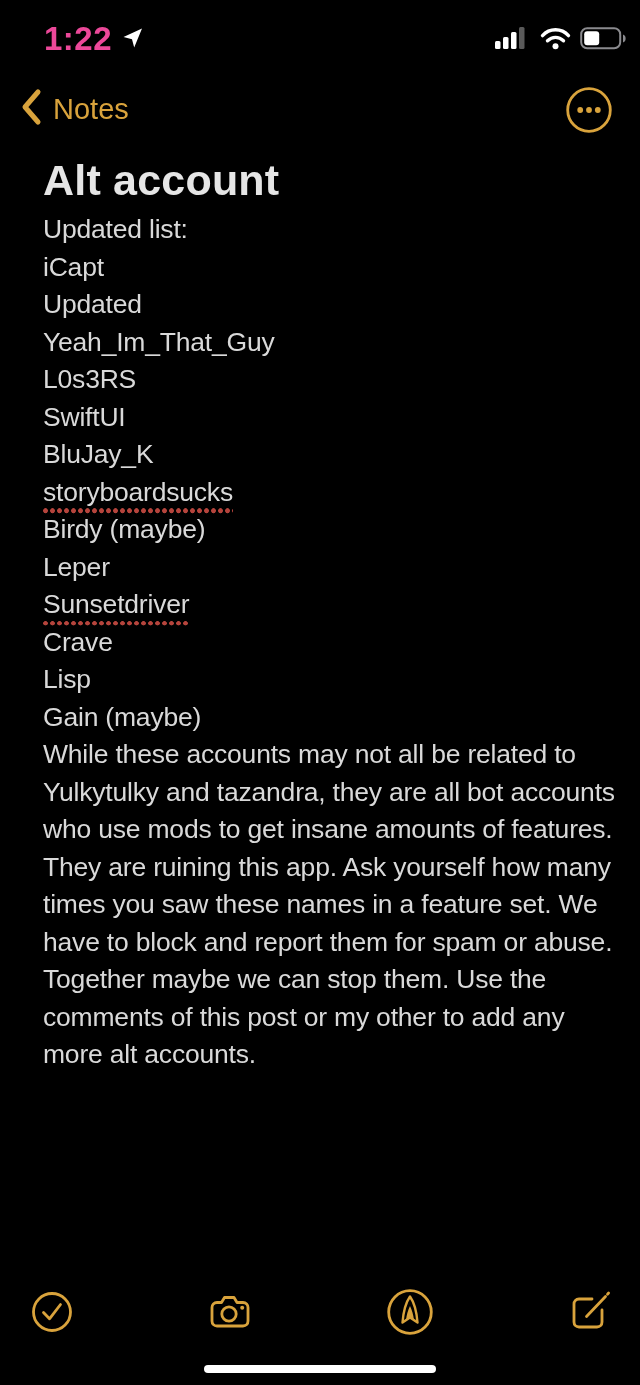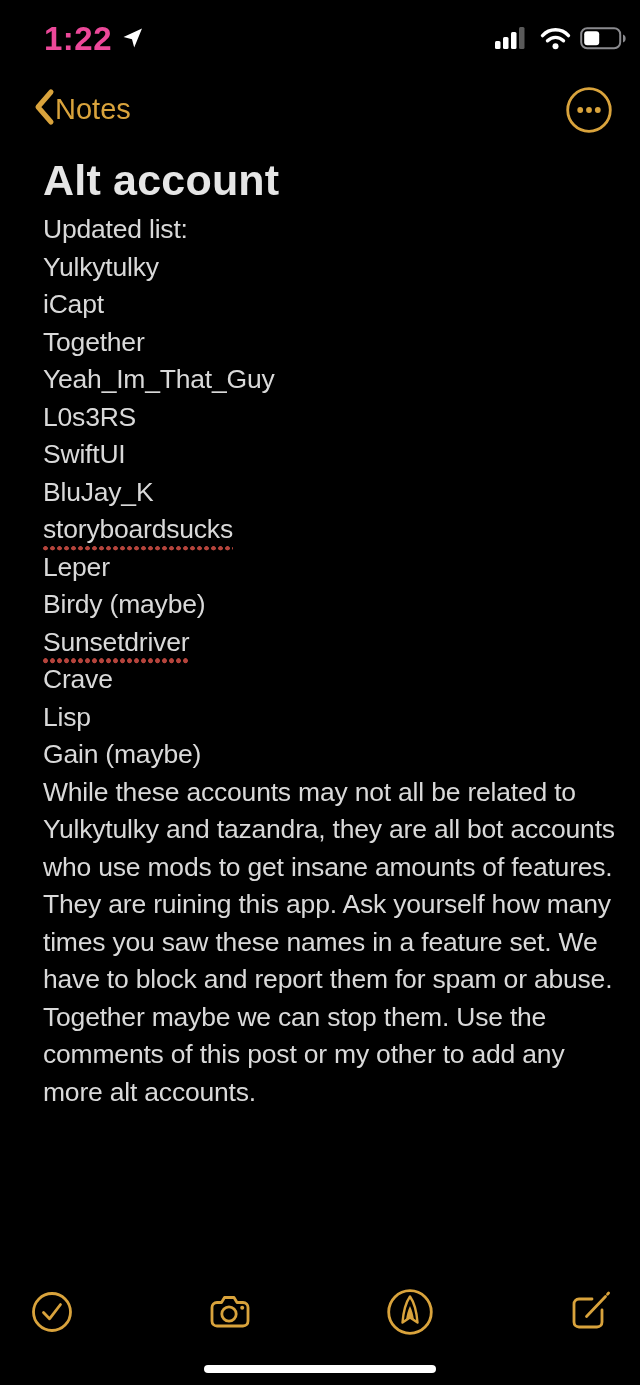--- a/index.html
+++ b/index.html
@@ -20,22 +20,22 @@
   .status-time {
     color: #ec4899; font-size: 33px; font-weight: 700; letter-spacing: 0.5px; text-align: right;
   }
   .status-right {
     position: absolute; right: 13px; top: 26px;
     display: flex; align-items: center; gap: 8px;
   }
 
   
   .back-button {
-    position: absolute; left: 33px; top: 88px;
-    display: flex; align-items: center; 
+    position: absolute; left: 20px; top: 88px;
+    display: flex; align-items: center; gap: 11px;
     cursor: pointer;
   }
   .back-label {
     color: #d9a33c; font-size: 29px; font-weight: 400;
   }
   .more-button {
     position: absolute; right: 27px; top: 86px;
     width: 48px; height: 48px; cursor: pointer;
   }
 
@@ -132,30 +132,29 @@
       <circle cx="24" cy="24" r="2.9" fill="#d9a33c"></circle>
       <circle cx="32.8" cy="24" r="2.9" fill="#d9a33c"></circle>
     </svg>
   </span>
 </div>
 
 <div class="note-editor">
   <div class="note-title">Alt account</div>
   <div class="note-body">
     <div class="note-line">Updated list:</div>
-    <div class="note-line">Yulkytulky</div>
     <div class="note-line">iCapt</div>
-    <div class="note-line">Together</div>
+    <div class="note-line">Updated</div>
     <div class="note-line">Yeah_Im_That_Guy</div>
     <div class="note-line">L0s3RS</div>
     <div class="note-line">SwiftUI</div>
     <div class="note-line">BluJay_K</div>
     <div class="note-line"><span class="misspelled">storyboardsucks</span></div>
+    <div class="note-line">Birdy (maybe)</div>
     <div class="note-line">Leper</div>
-    <div class="note-line">Birdy (maybe)</div>
     <div class="note-line"><span class="misspelled">Sunsetdriver</span></div>
     <div class="note-line">Crave</div>
     <div class="note-line">Lisp</div>
     <div class="note-line">Gain (maybe)</div>
     <div class="note-paragraph">While these accounts may not all be related to Yulkytulky and tazandra, they are all bot accounts who use mods to get insane amounts of features. They are ruining this app. Ask yourself how many times you saw these names in a feature set. We have to block and report them for spam or abuse. Together maybe we can stop them. Use the comments of this post or my other to add any more alt accounts.</div>
   </div>
 </div>
 
 <div class="toolbar">
 

